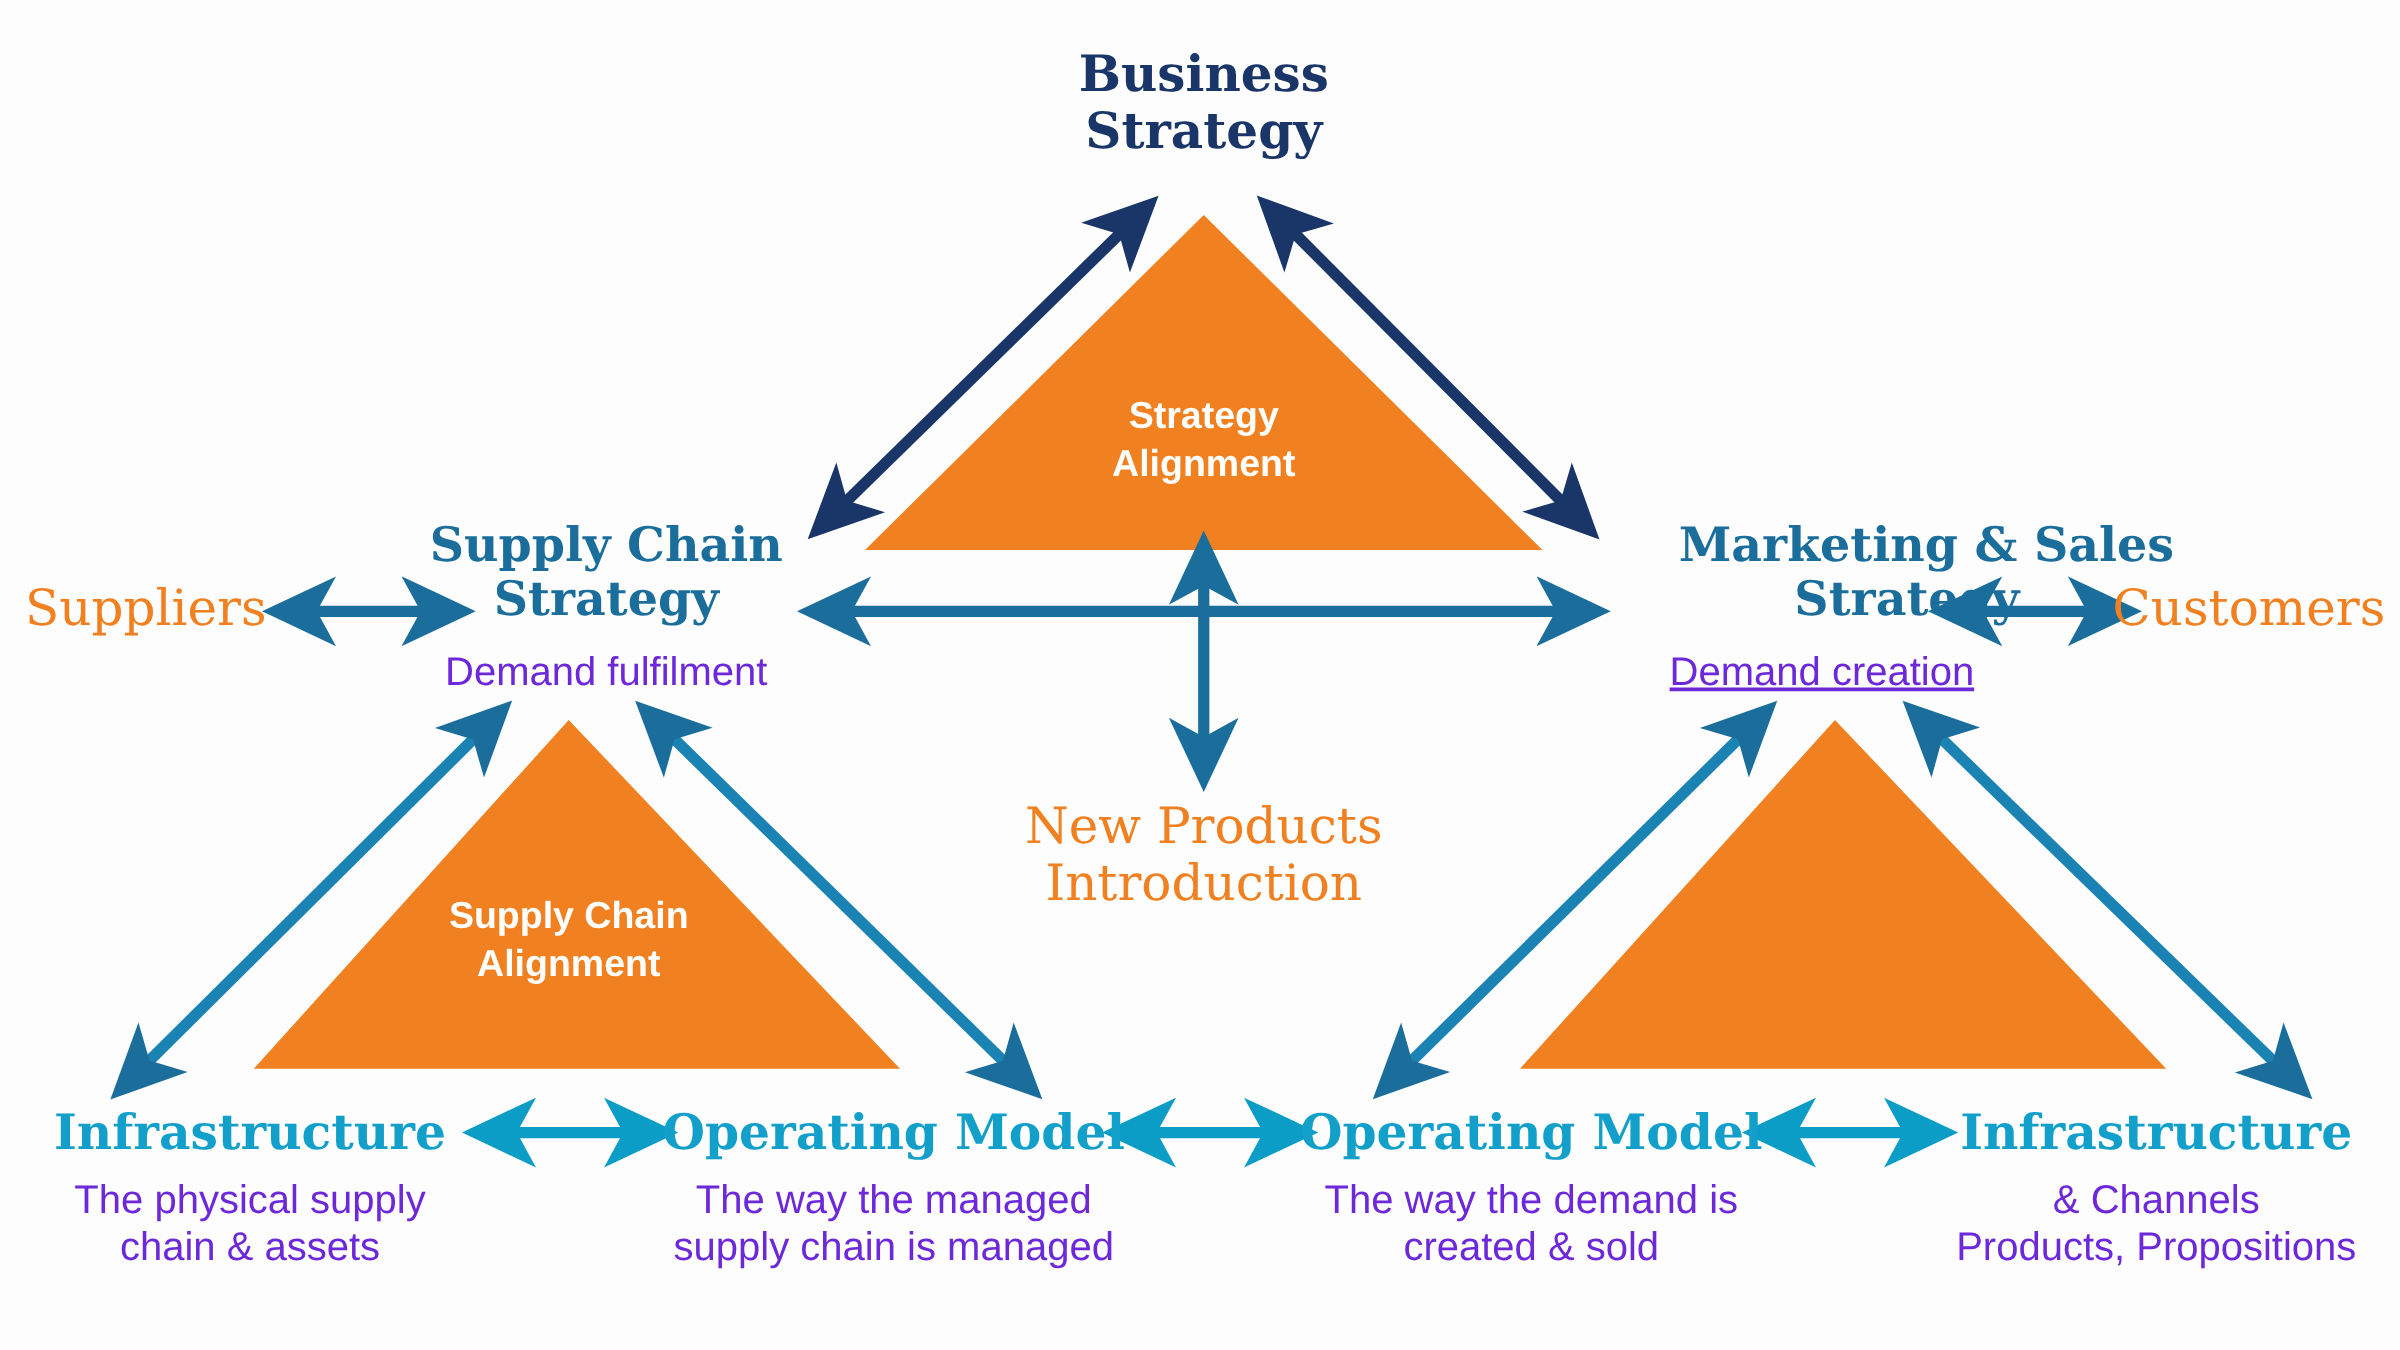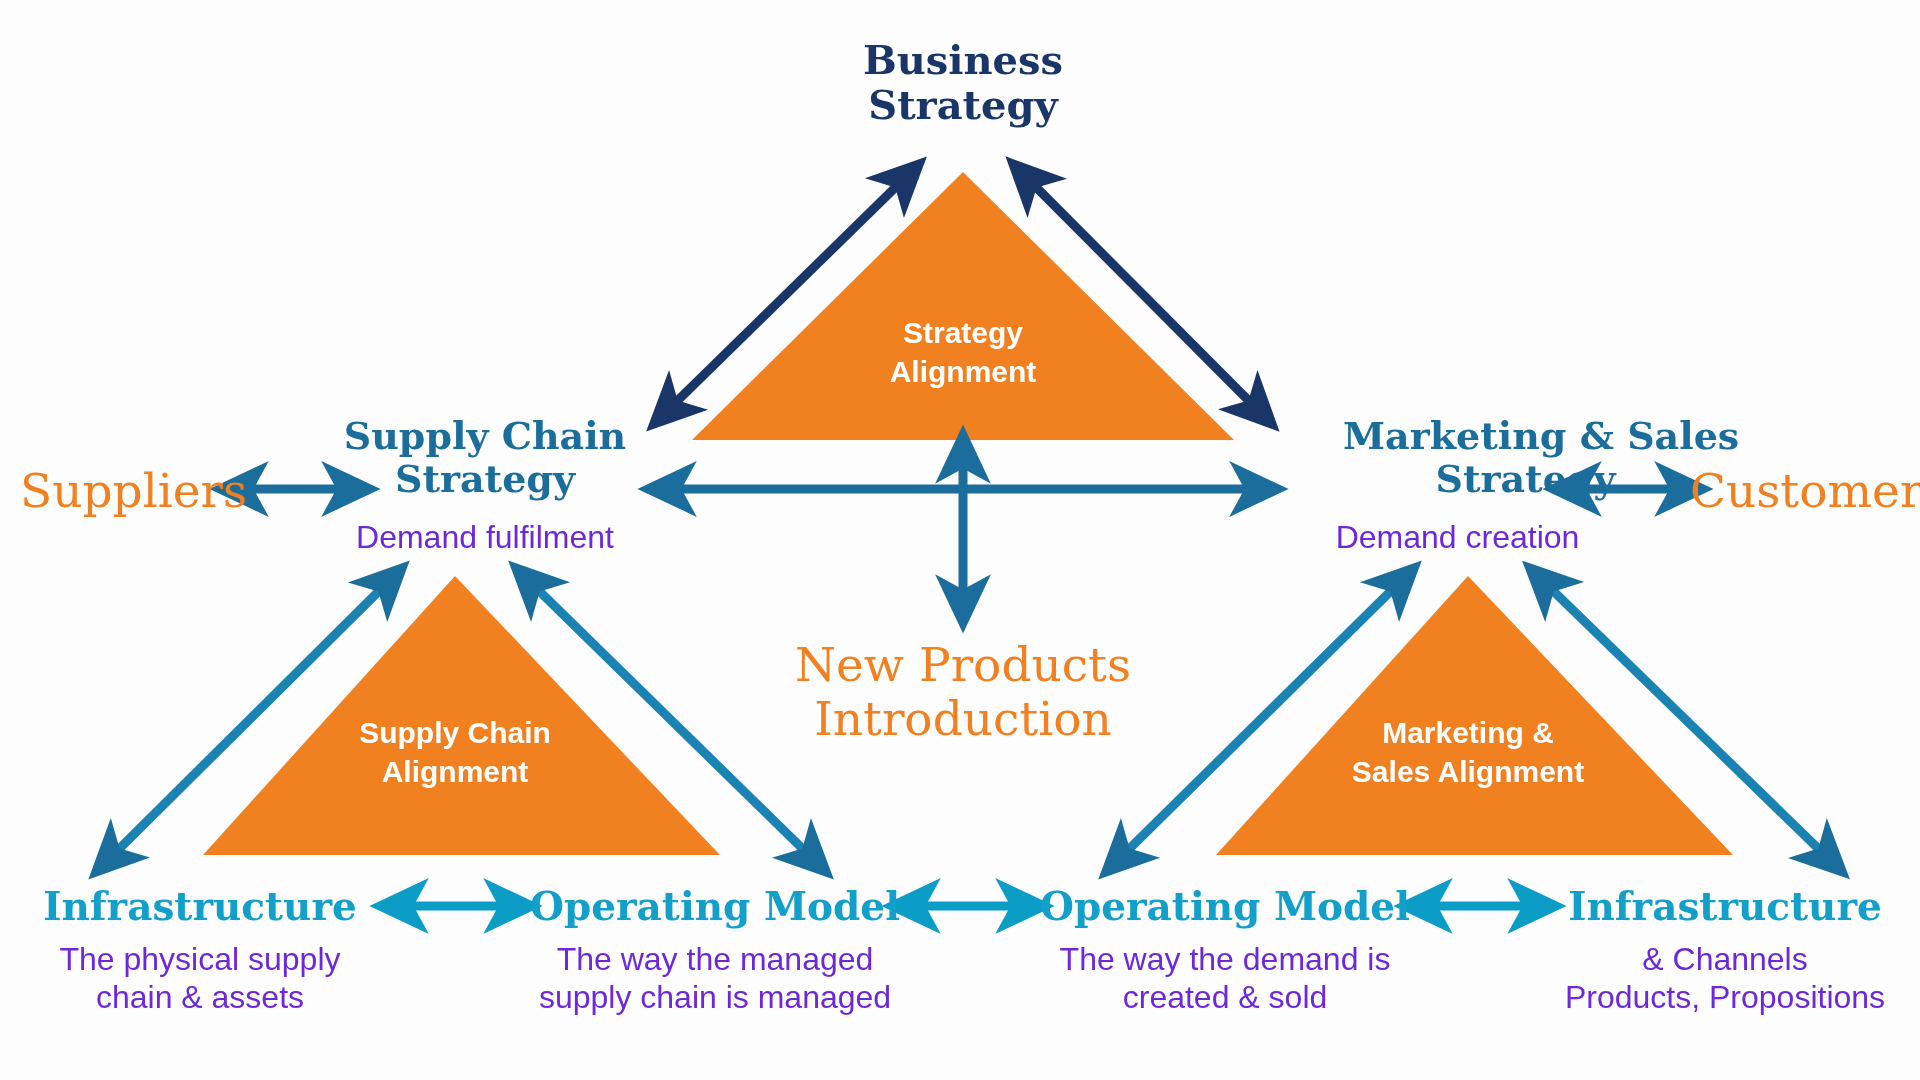--- a/index.html
+++ b/index.html
@@ -46,21 +46,21 @@
     font-family: "DejaVu Serif", serif;
     font-weight: bold;
     color: #12a0cb;
     font-size: 39px;
     line-height: 1.12;
   }
   .accent-orange {
     font-family: "DejaVu Serif", serif;
     font-weight: normal;
     color: #f08020;
-    font-size: 47px;
+    font-size: 40px;
     line-height: 1.15;
   }
   .sub-black {
     font-family: "Liberation Sans", sans-serif;
     font-weight: normal;
     color: #6d28d9;
     font-size: 32px;
     line-height: 1.2;
   }
   .tri-label {
@@ -144,42 +144,38 @@
     <div>Strategy</div>
   </div>
   <div class="lbl sub-black" style="left:310px; top:518px; width:350px;">
     <span>Demand fulfilment</span>
   </div>
 
   <div class="lbl heading-teal" style="left:1343px; top:415px; width:365px;">
     <div>Marketing &amp; Sales</div>
     <div>Strategy</div>
   </div>
-  <div class="lbl sub-black" style="left:1275px; top:518px; width:365px;">
+  <div class="lbl sub-black" style="left:1275px; top:518px; width:365px;text-decoration:underline;">
     <span>Demand creation</span>
   </div>
 
   <div class="lbl accent-orange" style="left:1690px; top:464px; width:230px; text-align:left;">
     <span>Customers</span>
   </div>
 
   <div class="lbl accent-orange" style="left:763px; top:638px; width:400px;">
     <div>New Products</div>
     <div>Introduction</div>
   </div>
 
   <div class="lbl tri-label" style="left:305px; top:713px; width:300px;">
     <div>Supply Chain</div>
     <div>Alignment</div>
   </div>
 
-  <div class="lbl tri-label" style="left:1318px; top:713px; width:300px;">
-    <div>Marketing &amp;</div>
-    <div>Sales Alignment</div>
-  </div>
 
   <div class="lbl heading-cyan" style="left:20px; top:885px; width:360px;">
     <span>Infrastructure</span>
   </div>
   <div class="lbl sub-black" style="left:20px; top:940px; width:360px;">
     <div>The physical supply</div>
     <div>chain &amp; assets</div>
   </div>
 
   <div class="lbl heading-cyan" style="left:530px; top:885px; width:370px;">

